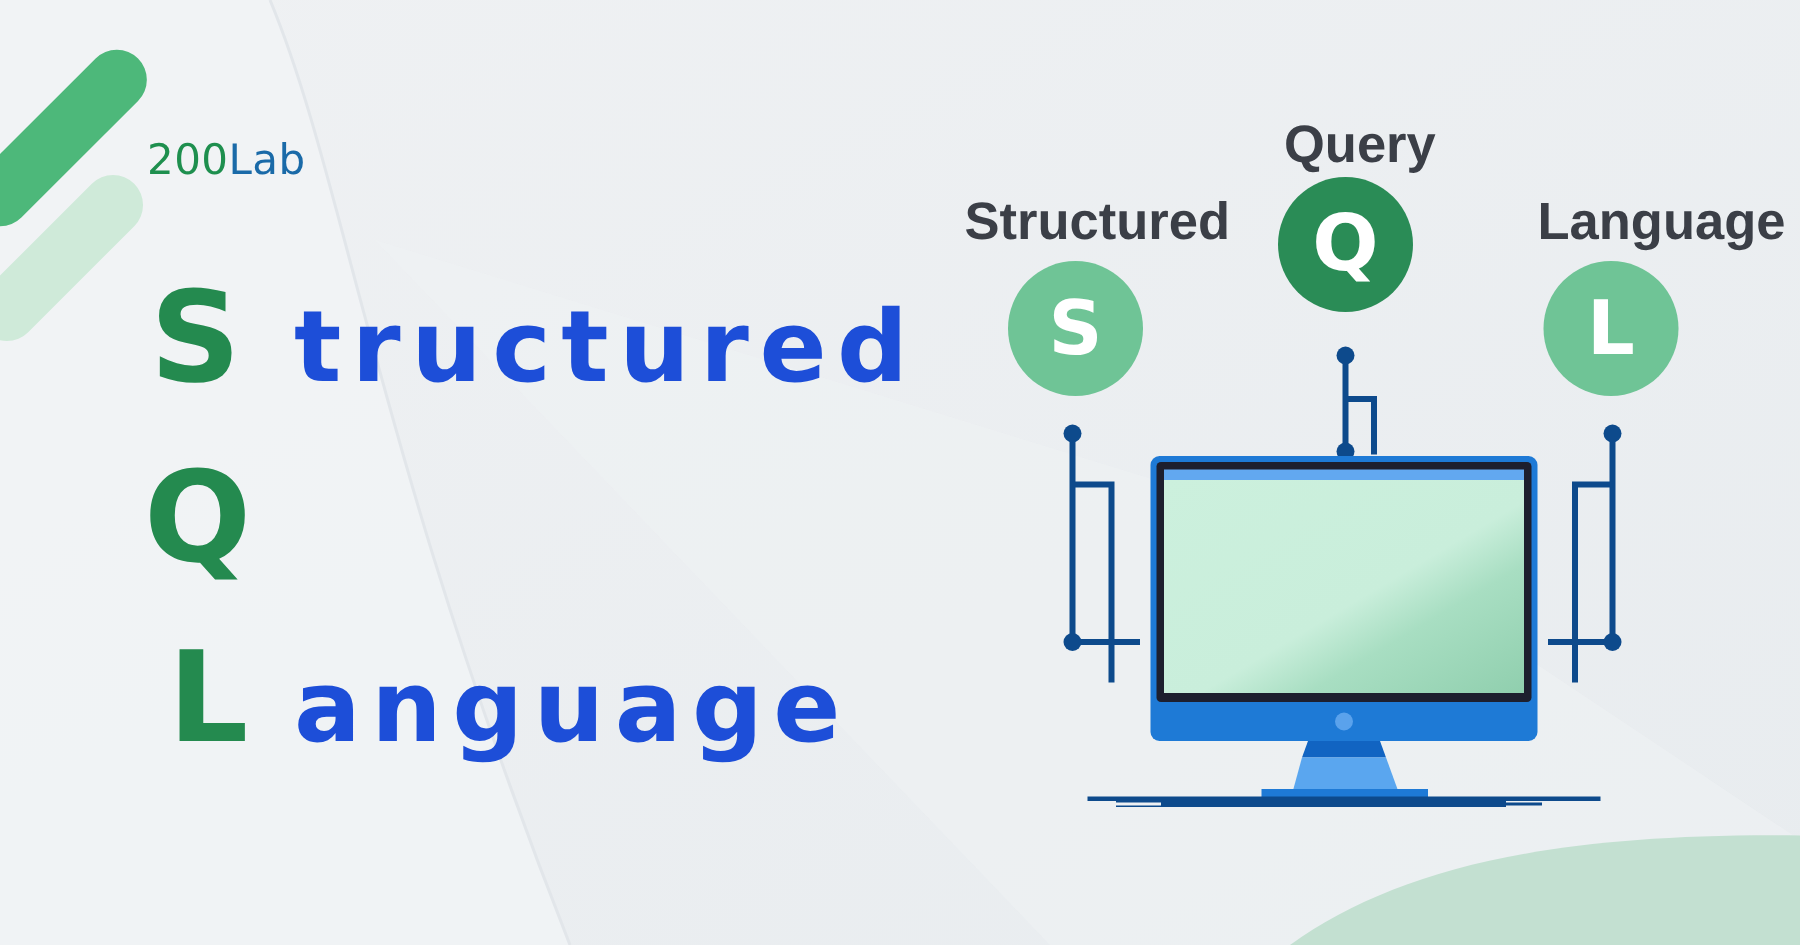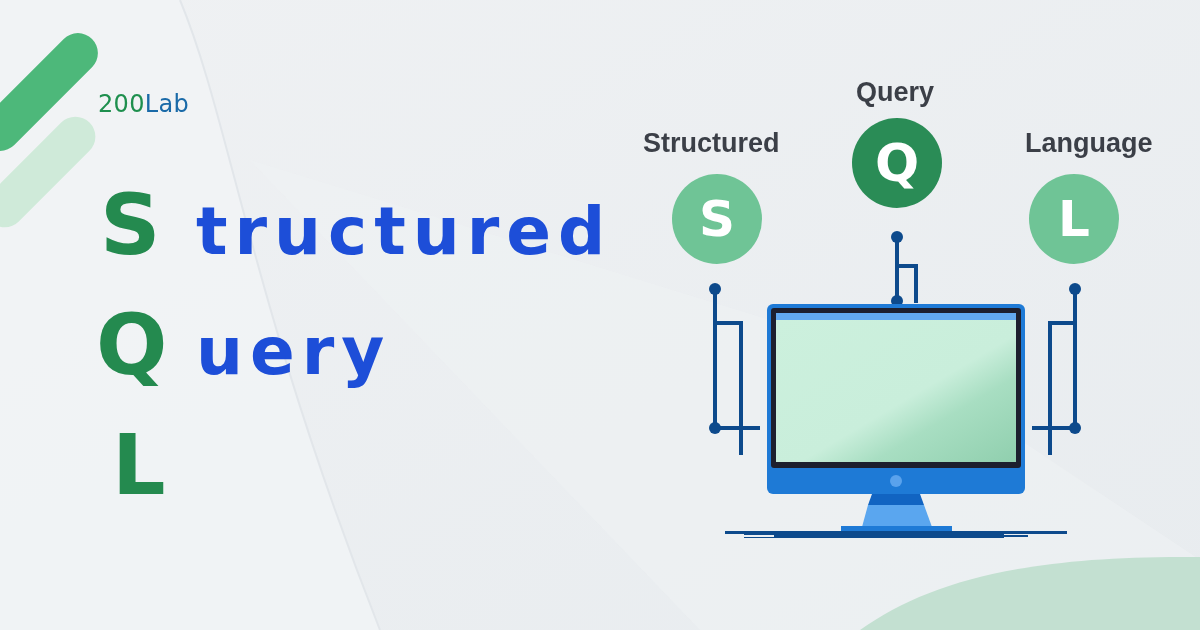--- a/index.html
+++ b/index.html
@@ -3,27 +3,27 @@
   <meta charset="utf-8">
   <style>
     html, body { margin: 0; padding: 0; }
     body {
       width: 1200px; height: 630px; overflow: hidden; position: relative;
       background: #edf0f3;
       font-family: "DejaVu Sans", "Liberation Sans", sans-serif;
     }
     .bg-layer { position: absolute; inset: 0; }
     .stripe { position: absolute; border-radius: 20px; transform: rotate(-45deg); }
-    .logo { position: absolute; left: 98px; top: 90px; font-size: 24px; font-weight: 500; letter-spacing: 0.3px; }
+    .logo { position: absolute; left: 98px; top: 90px; font-size: 28px; font-weight: 500; letter-spacing: 0.3px; }
     .logo .g { color: #1e8f4e; }
     .logo .b { color: #1a6aa8; }
     .row { position: absolute; left: 0; display: flex; align-items: baseline; }
     .big { font-weight: bold; color: #248a4f; font-size: 84px; display: inline-block; }
     .rest { font-weight: bold; color: #1d4ed8; font-size: 66px; letter-spacing: 7px; display: inline-block; }
-    .label { position: absolute; font-family: "Liberation Sans", "DejaVu Sans", sans-serif; font-weight: bold; font-size: 27px; color: #3b3f47; }
+    .label { position: absolute; font-family: "Liberation Sans", "DejaVu Sans", sans-serif; font-weight: bold; font-size: 35px; color: #3b3f47; }
     .circle { position: absolute; border-radius: 50%; display: flex; align-items: center; justify-content: center; color: #fff; font-weight: bold; font-family: "DejaVu Sans", sans-serif; }
   </style>
 </head>
 <body>
 
 <svg class="bg-layer" width="1200" height="630" viewBox="0 0 1200 630">
   <defs>
     <linearGradient id="bgGrad" x1="0" y1="0" x2="1" y2="1">
       <stop offset="0" stop-color="#eff1f3"></stop>
       <stop offset="1" stop-color="#e8ecef"></stop>
@@ -43,24 +43,24 @@
   <span class="g">200</span><span class="b">Lab</span>
 </div>
 
 <div>
   <div class="row" style="left:100px; top:176px;">
     <span class="big" style="width:96px;">S</span>
     <span class="rest">tructured</span>
   </div>
   <div class="row" style="left:96px; top:296px;">
     <span class="big" style="width:100px;">Q</span>
-    <span class="rest">uery</span>
   </div>
   <div class="row" style="left:112px; top:416px;">
     <span class="big" style="width:84px;">L</span>
+    <span class="rest">anguage</span>
   </div>
 </div>
 
 <div class="label" style="left:643px; top:128px;">Structured</div>
 <div class="label" style="left:856px; top:77px;">Query</div>
 <div class="label" style="left:1010px; top:128px;margin-left:15px;">Language</div>
 
 <div class="circle" style="left:672px; top:174px; width:90px; height:90px; background:#6fc496; font-size:50px;">
   <span>S</span>
 </div>

